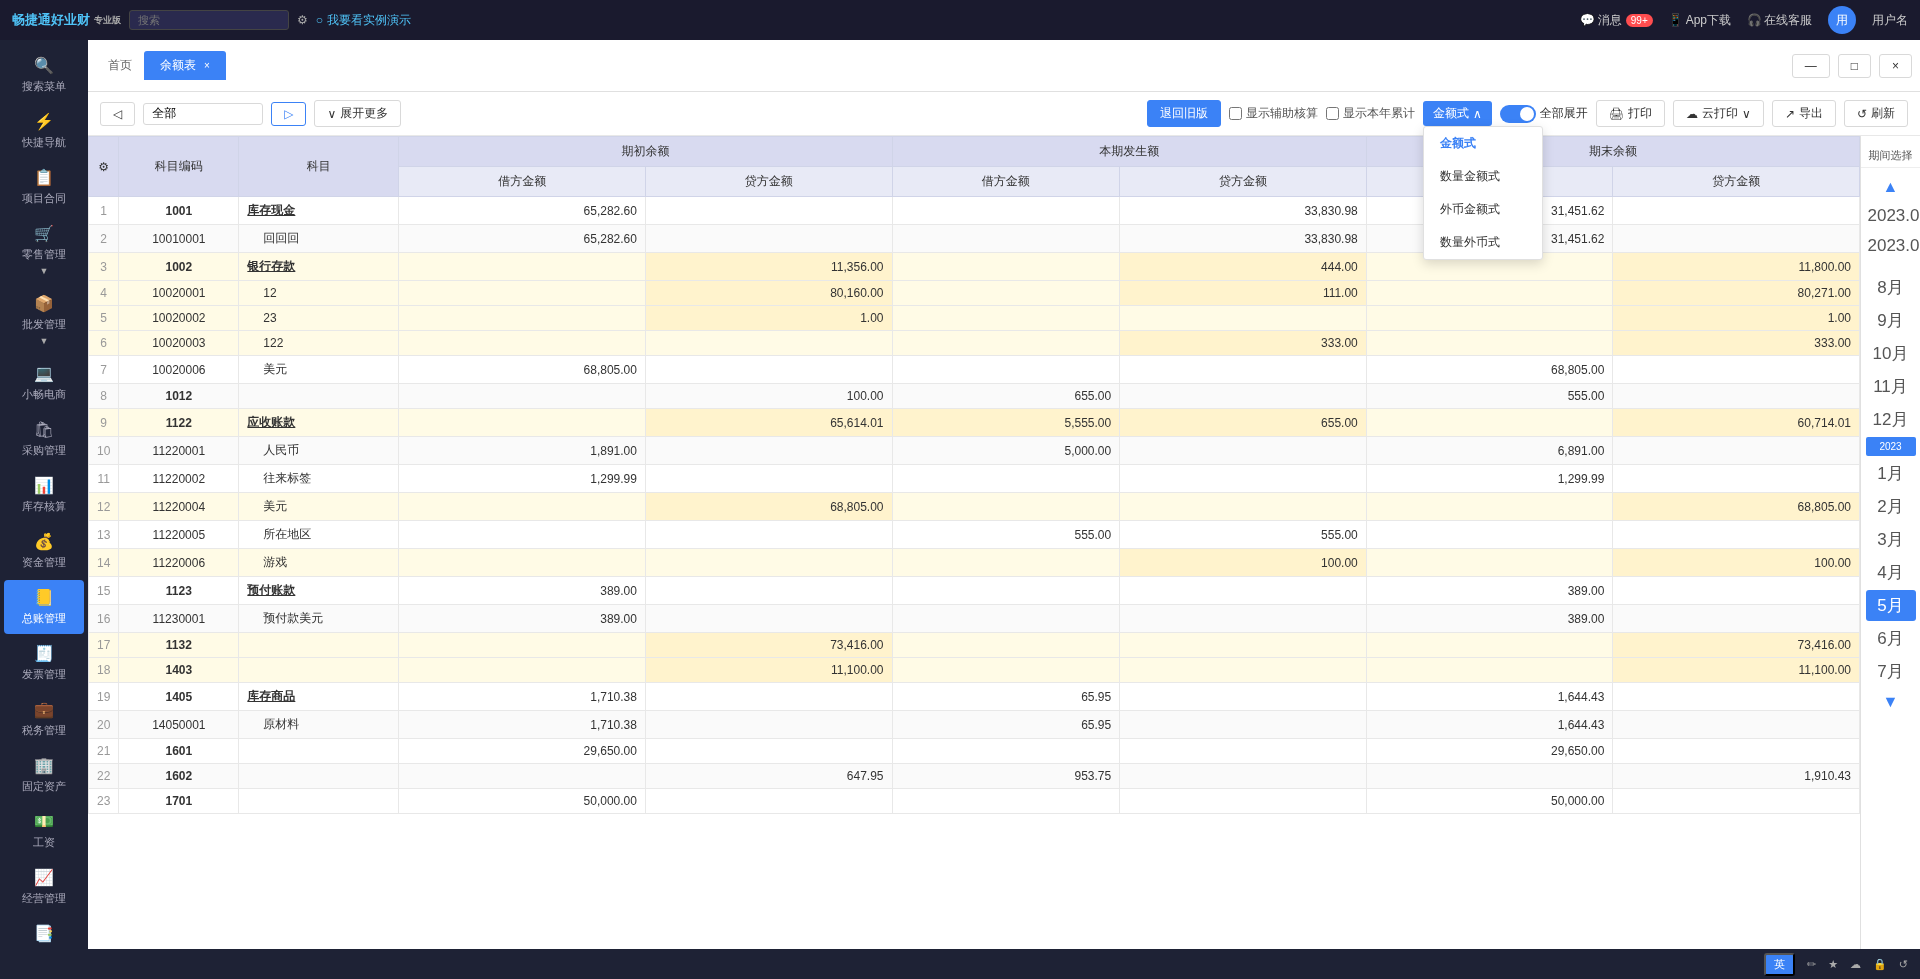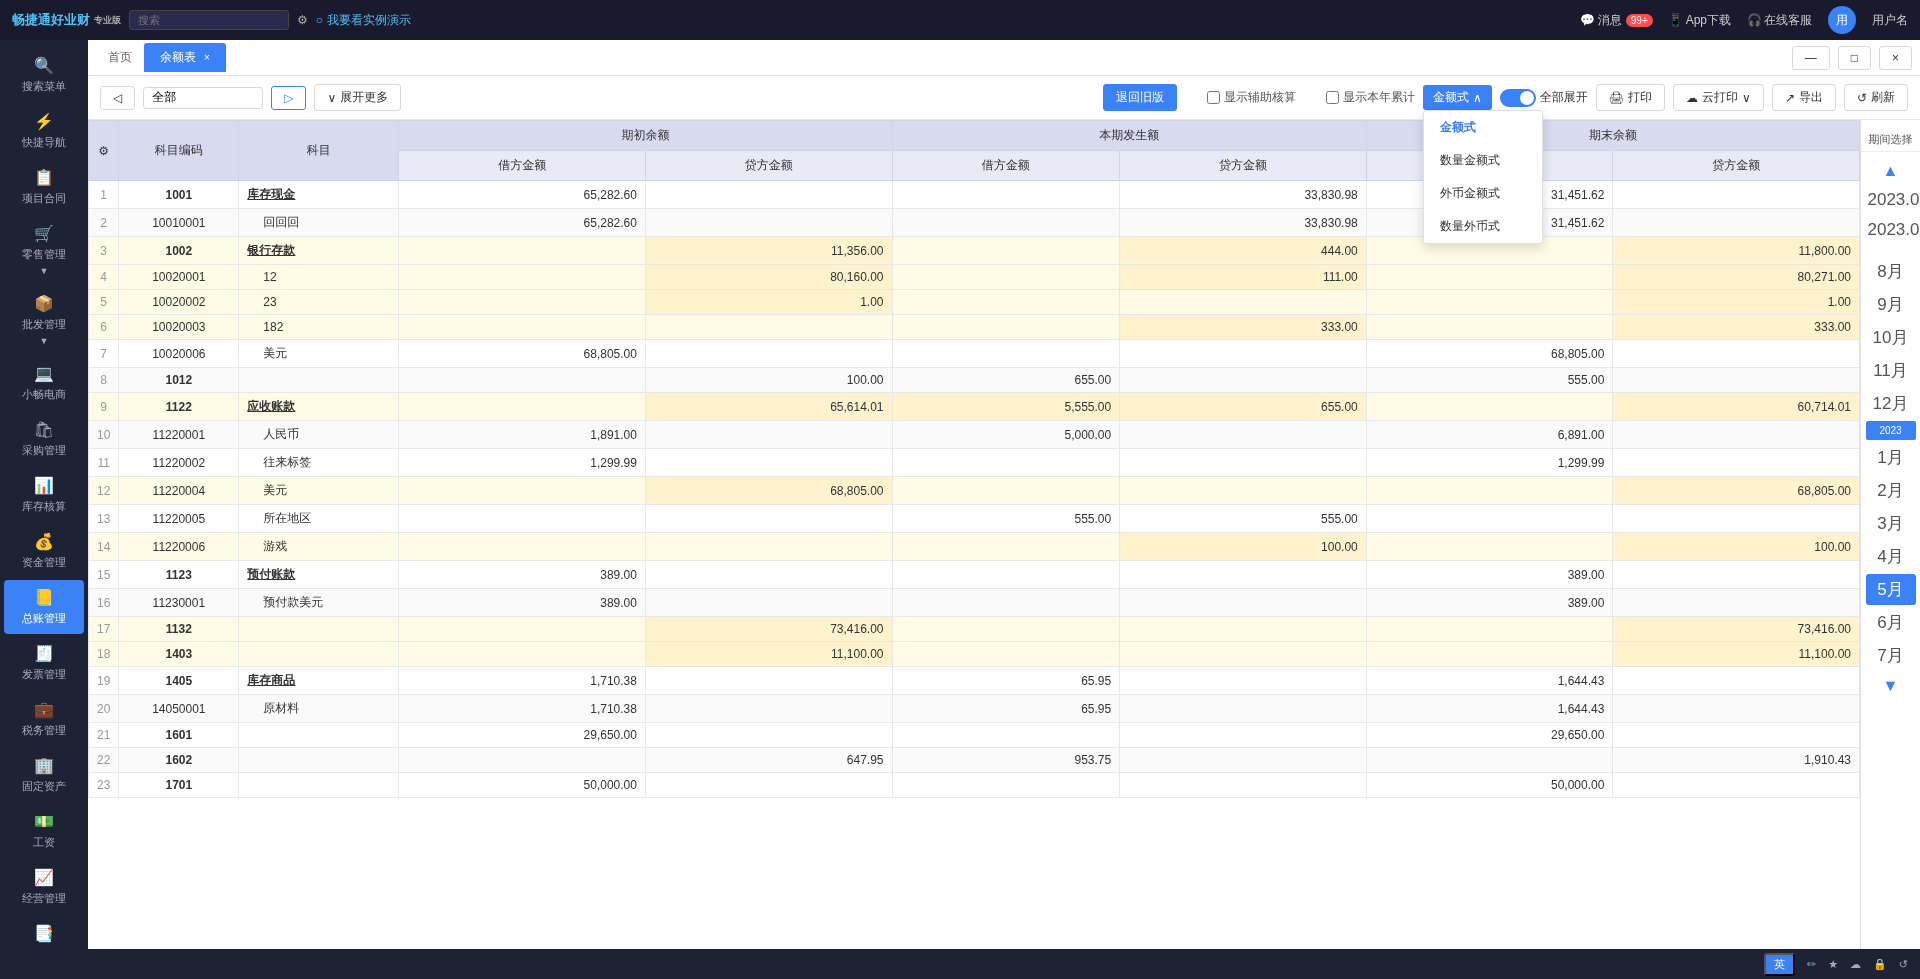--- a/index.html
+++ b/index.html
@@ -21,34 +21,34 @@
     
     .sidebar { width: 88px; background: #1e2235; display: flex; flex-direction: column; align-items: center; padding: 8px 0; gap: 2px; flex-shrink: 0; overflow-y: auto; }
     .sidebar-item { width: 80px; display: flex; flex-direction: column; align-items: center; padding: 8px 4px; cursor: pointer; border-radius: 4px; color: #aab; font-size: 11px; gap: 4px; }
     .sidebar-item.active { background: #3b82f6; color: white; }
     .sidebar-item .icon { font-size: 16px; }
 
     
     .content-area { flex: 1; display: flex; flex-direction: column; overflow: hidden; background: #f5f6fa; }
 
     
-    .tab-bar { background: white; border-bottom: 1px solid #e0e0e0; display: flex; align-items: center; padding: 8px 8px; height: 36px; flex-shrink: 0; }
+    .tab-bar { background: white; border-bottom: 1px solid #e0e0e0; display: flex; align-items: center; padding: 8px 8px; height: 52px; flex-shrink: 0; }
     .tab-item { padding: 6px 16px; cursor: pointer; border-radius: 3px 3px 0 0; font-size: 12px; color: #666; display: flex; align-items: center; gap: 8px; }
     .tab-item.active { background: #3b82f6; color: white; }
     .tab-home { color: #666; padding: 6px 12px; }
     .tab-close { font-size: 10px; cursor: pointer; }
 
     
     .toolbar { background: white; padding: 8px 12px; display: flex; align-items: center; gap: 8px; border-bottom: 1px solid #e8e8e8; flex-shrink: 0; flex-wrap: wrap; }
     .btn { padding: 4px 12px; border-radius: 3px; border: 1px solid #d9d9d9; background: white; cursor: pointer; font-size: 12px; color: #333; display: flex; align-items: center; gap: 4px; }
     .btn-primary { background: #3b82f6; color: white; border-color: #3b82f6; }
     .btn-blue-outline { border-color: #3b82f6; color: #3b82f6; }
     .search-input { border: 1px solid #d9d9d9; border-radius: 3px; padding: 3px 8px; font-size: 12px; width: 120px; }
     .toolbar-right { margin-left: auto; display: flex; align-items: center; gap: 8px; }
-    .checkbox-label { display: flex; align-items: center; gap: 4px; font-size: 12px; color: #555; margin-left: 22px; }
+    .checkbox-label { display: flex; align-items: center; gap: 4px; font-size: 12px; color: #555; }
     .toggle-switch { width: 36px; height: 18px; background: #3b82f6; border-radius: 9px; position: relative; cursor: pointer; }
     .toggle-switch::after { content: ''; position: absolute; width: 14px; height: 14px; background: white; border-radius: 50%; top: 2px; right: 2px; }
     .dropdown-btn { background: #3b82f6; color: white; border: none; padding: 4px 10px; border-radius: 3px; font-size: 12px; cursor: pointer; display: flex; align-items: center; gap: 4px; position: relative; }
 
     
     .dropdown-container { position: relative; }
     .dropdown-menu { position: absolute; top: 100%; left: 0; background: white; border: 1px solid #e0e0e0; border-radius: 3px; box-shadow: 0 4px 12px rgba(0,0,0,0.15); z-index: 100; min-width: 120px; }
     .dropdown-menu-item { padding: 8px 16px; cursor: pointer; font-size: 12px; color: #333; white-space: nowrap; }
     .dropdown-menu-item.selected { color: #3b82f6; font-weight: bold; }
 
@@ -337,21 +337,21 @@
                 <td class="td-right"></td>
                 <td class="td-right highlight-cell">1.00</td>
                 <td class="td-right"></td>
                 <td class="td-right"></td>
                 <td class="td-right"></td>
                 <td class="td-right highlight-cell">1.00</td>
               </tr>
               <tr style="background: rgb(255, 251, 230);">
                 <td class="row-number">6</td>
                 <td class="td-center">10020003</td>
-                <td><span style="padding-left: 16px;">182</span></td>
+                <td><span style="padding-left: 16px;">122</span></td>
                 <td class="td-right"></td>
                 <td class="td-right"></td>
                 <td class="td-right"></td>
                 <td class="td-right highlight-cell">333.00</td>
                 <td class="td-right"></td>
                 <td class="td-right highlight-cell">333.00</td>
               </tr>
               <tr>
                 <td class="row-number">7</td>
                 <td class="td-center">10020006</td>

